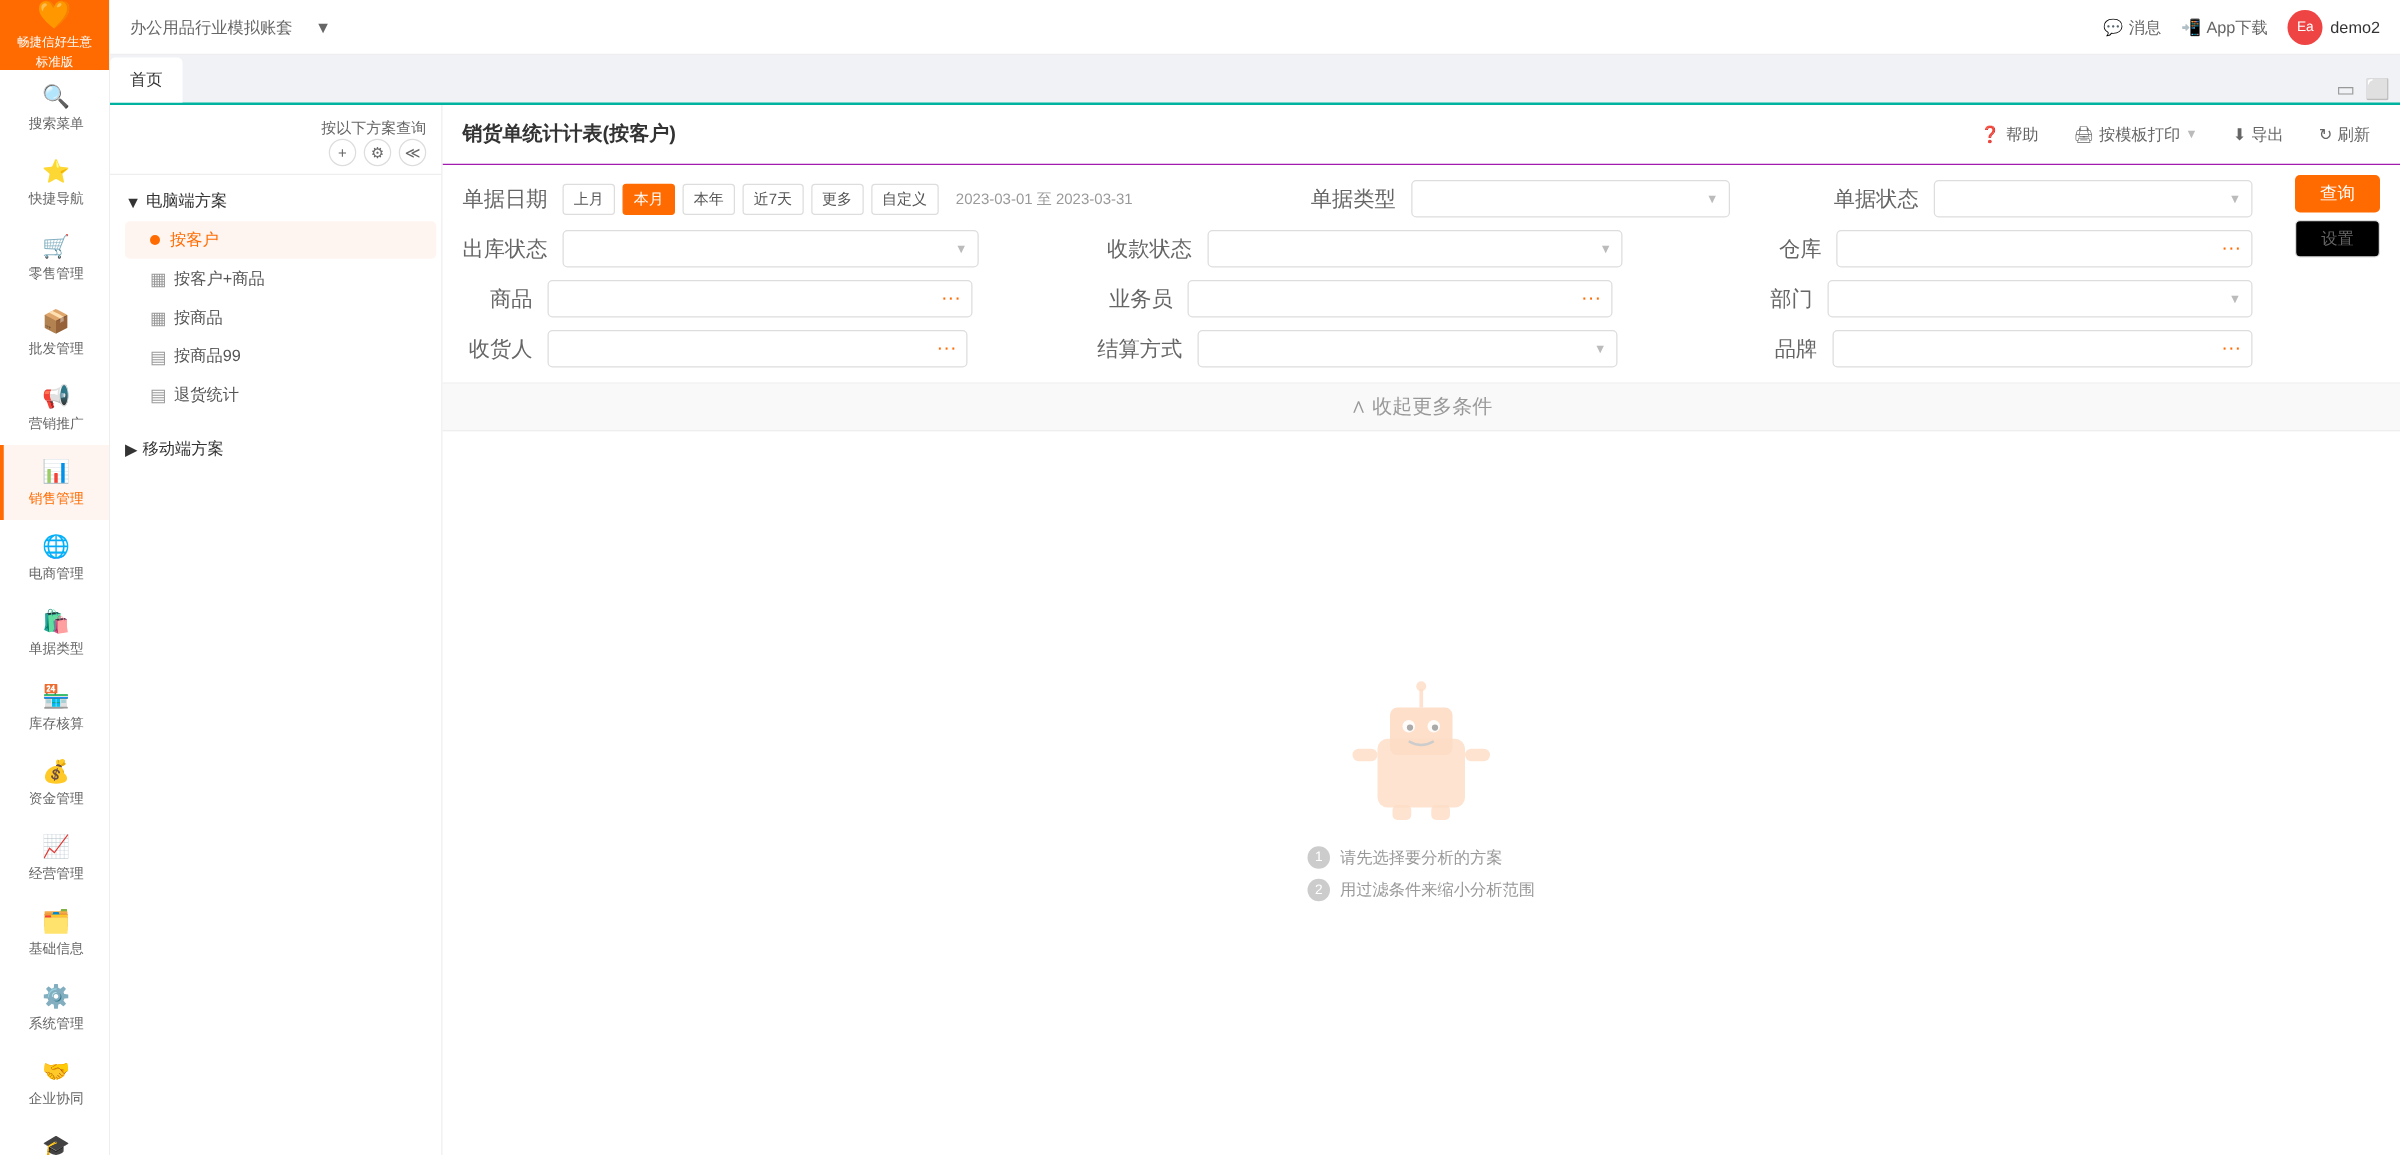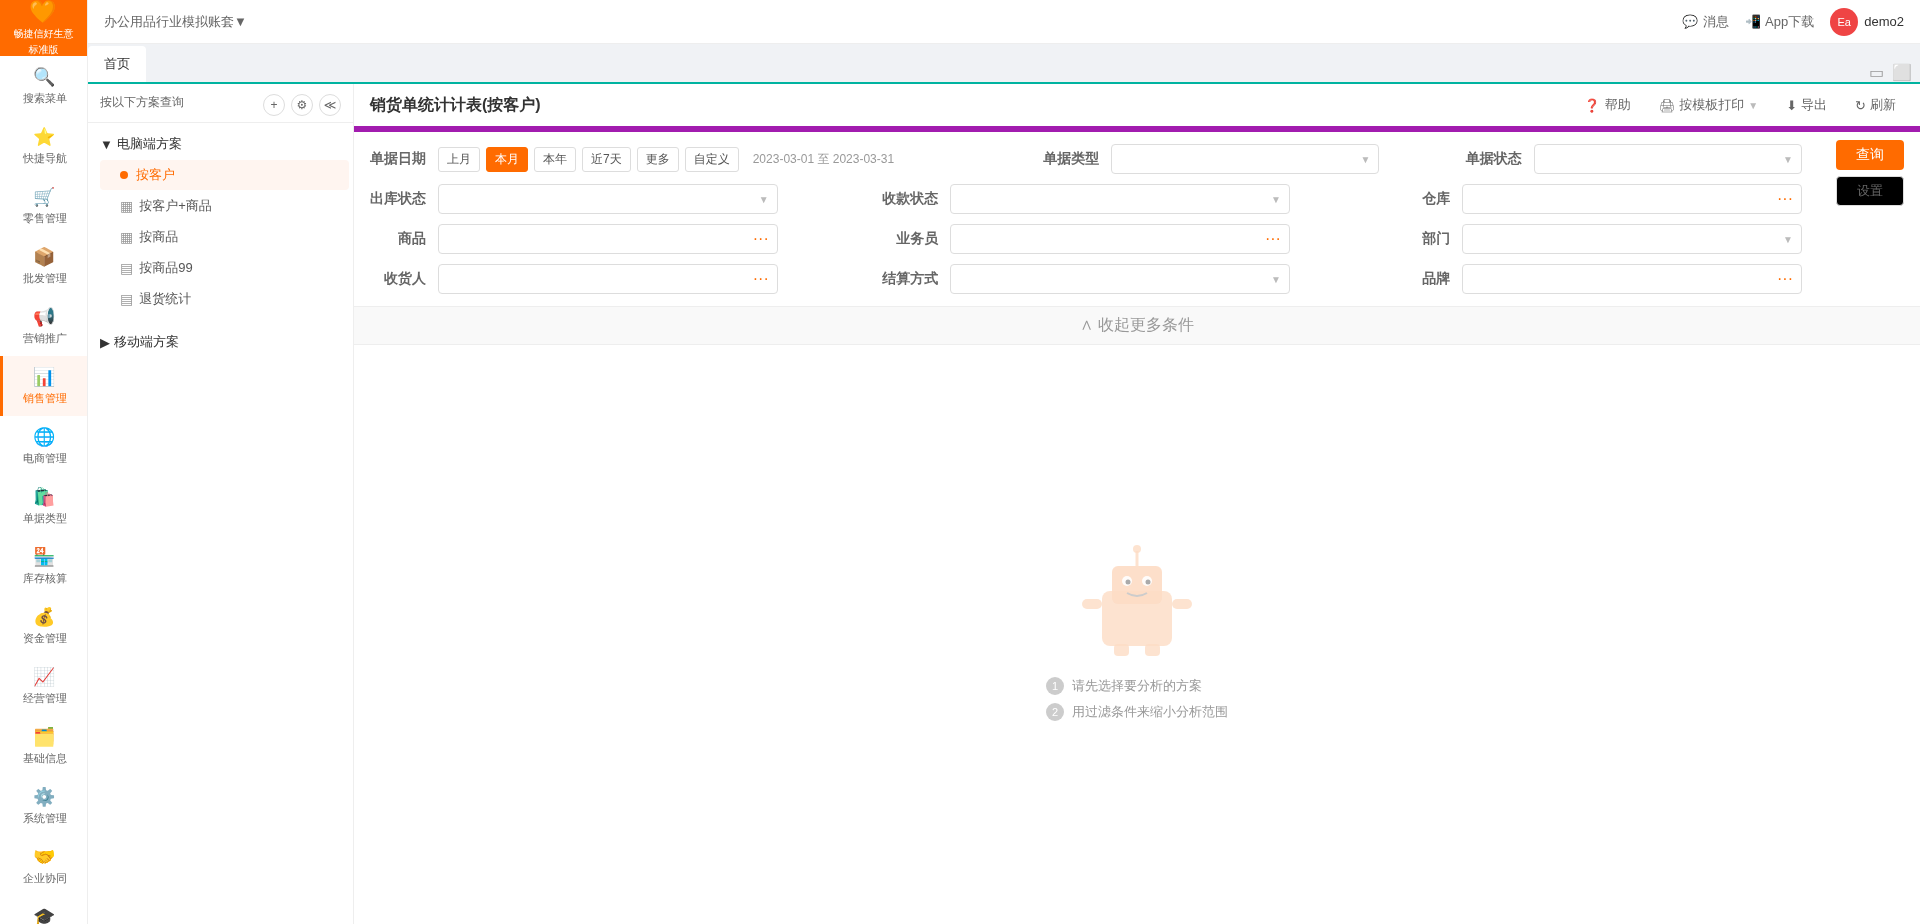--- a/index.html
+++ b/index.html
@@ -13,63 +13,63 @@
     .sidebar-item { width: 88px; padding: 10px 0; display: flex; flex-direction: column; align-items: center; cursor: pointer; color: #666; font-size: 12px; border-left: 3px solid transparent; }
     .sidebar-item.active { color: #ff6b00; border-left: 3px solid #ff6b00; background: #fff5f0; }
     .sidebar-item-icon { font-size: 18px; margin-bottom: 3px; }
     .sidebar-item-label { font-size: 11px; text-align: center; }
 
     
     .main { flex: 1; display: flex; flex-direction: column; height: 924px; overflow: hidden; }
 
     
     .top-header { height: 44px; background: #fff; border-bottom: 1px solid #eee; display: flex; align-items: center; justify-content: space-between; padding: 0 16px; flex-shrink: 0; }
-    .top-header-left { display: flex; align-items: center; gap: 0; color: #666; font-size: 13px; }
+    .top-header-left { display: flex; align-items: center; gap: 18px; color: #666; font-size: 13px; }
     .top-header-right { display: flex; align-items: center; gap: 16px; }
     .header-btn { display: flex; align-items: center; gap: 4px; cursor: pointer; color: #666; font-size: 13px; }
     .user-avatar { width: 28px; height: 28px; border-radius: 50%; background: #ef4444; color: #fff; display: flex; align-items: center; justify-content: center; font-size: 11px; cursor: pointer; }
 
     
     .tab-bar { height: 40px; background: #f0f2f5; display: flex; align-items: flex-end; padding: 0 0; flex-shrink: 0; border-bottom: 2px solid #00b3a0; }
     .tab { height: 36px; display: flex; align-items: center; padding: 0 16px; gap: 6px; cursor: pointer; font-size: 13px; background: #e0e0e0; color: #666; border-radius: 4px 4px 0 0; margin-right: 2px; }
     .tab.active { background: #00b3a0; color: #fff; }
     .tab-close { font-size: 12px; cursor: pointer; opacity: 0.8; }
     .tab-home { background: #fff; color: #333; }
 
     
     .content-area { flex: 1; display: flex; overflow: hidden; }
 
     
     .left-panel { width: 266px; background: #fff; border-right: 1px solid #eee; padding: 0; flex-shrink: 0; height: 100%; overflow-y: auto; }
-    .left-panel-header { display: flex; align-items: flex-start; justify-content: space-between; padding: 10px 12px 6px; border-bottom: 1px solid #eee; }
+    .left-panel-header { display: flex; align-items: flex-end; justify-content: space-between; padding: 10px 12px 6px; border-bottom: 1px solid #eee; flex-direction: column; }
     .left-panel-title { font-size: 12px; color: #666; }
     .left-panel-actions { display: flex; gap: 6px; align-items: center; }
     .panel-action-btn { width: 22px; height: 22px; border-radius: 50%; border: 1px solid #ddd; background: #fff; cursor: pointer; display: flex; align-items: center; justify-content: center; font-size: 12px; color: #666; }
     .panel-section { padding: 6px 0; }
     .panel-section-title { display: flex; align-items: center; padding: 6px 12px; cursor: pointer; color: #333; font-size: 13px; gap: 4px; }
     .panel-section-items { padding-left: 8px; }
     .panel-item { display: flex; align-items: center; padding: 6px 12px 6px 20px; cursor: pointer; color: #555; font-size: 13px; gap: 6px; border-radius: 4px; margin: 1px 4px; }
     .panel-item.active { color: #ff6b00; background: #fff5f0; }
     .panel-item-icon { font-size: 14px; color: #999; }
     .panel-item-dot { width: 8px; height: 8px; border-radius: 50%; background: #ff6b00; margin-right: 2px; }
 
     
     .right-content { flex: 1; display: flex; flex-direction: column; overflow: hidden; }
 
     
-    .page-header { height: 48px; background: #fff; display: flex; align-items: center; justify-content: space-between; padding: 0 16px; border-bottom: 6px solid #a21caf; flex-shrink: 0; }
+    .page-header { height: 48px; background: #fff; display: flex; align-items: center; justify-content: space-between; padding: 0 16px; border-bottom: 1px solid #a21caf; flex-shrink: 0; }
     .page-title { font-size: 16px; font-weight: 600; color: #333; }
     .page-header-actions { display: flex; align-items: center; gap: 12px; }
     .page-action-btn { display: flex; align-items: center; gap: 4px; cursor: pointer; color: #666; font-size: 13px; padding: 4px 8px; border-radius: 4px; }
 
     
     .filter-area { background: #fff; padding: 12px 16px; border-bottom: 1px solid #eee; flex-shrink: 0; }
     .filter-row { display: flex; align-items: center; gap: 12px; margin-bottom: 10px; }
     .filter-row:last-child { margin-bottom: 0; }
-    .filter-label { font-size: 14px; color: #666; white-space: nowrap; min-width: 56px; text-align: right; font-weight: bold; }
+    .filter-label { font-size: 17px; color: #666; white-space: nowrap; min-width: 56px; text-align: right; }
     .filter-date-group { display: flex; align-items: center; gap: 6px; }
     .date-btn { padding: 3px 8px; border-radius: 3px; border: 1px solid #ddd; background: #fff; cursor: pointer; font-size: 12px; color: #555; }
     .date-btn.active { background: #ff6b00; color: #fff; border-color: #ff6b00; }
     .date-range { font-size: 12px; color: #999; margin-left: 8px; }
     .filter-select { flex: 1; height: 30px; border: 1px solid #ddd; border-radius: 4px; padding: 0 8px; background: #fff; cursor: pointer; display: flex; align-items: center; justify-content: space-between; font-size: 13px; color: #999; }
     .filter-input { flex: 1; height: 30px; border: 1px solid #ddd; border-radius: 4px; padding: 0 8px; background: #fff; display: flex; align-items: center; justify-content: space-between; font-size: 13px; color: #999; }
     .select-arrow { color: #bbb; font-size: 10px; }
     .ellipsis-btn { color: #ff6b00; font-size: 16px; cursor: pointer; margin-left: 4px; }
 
     

